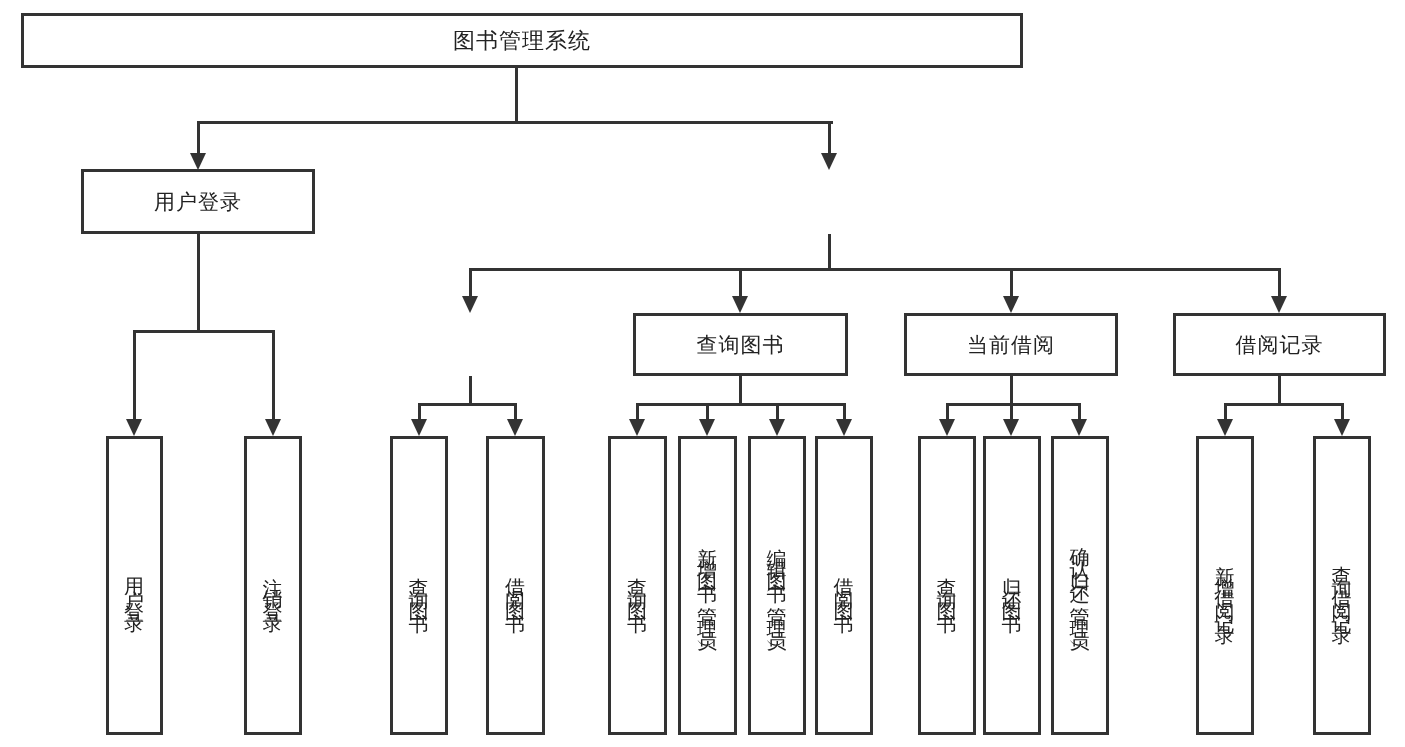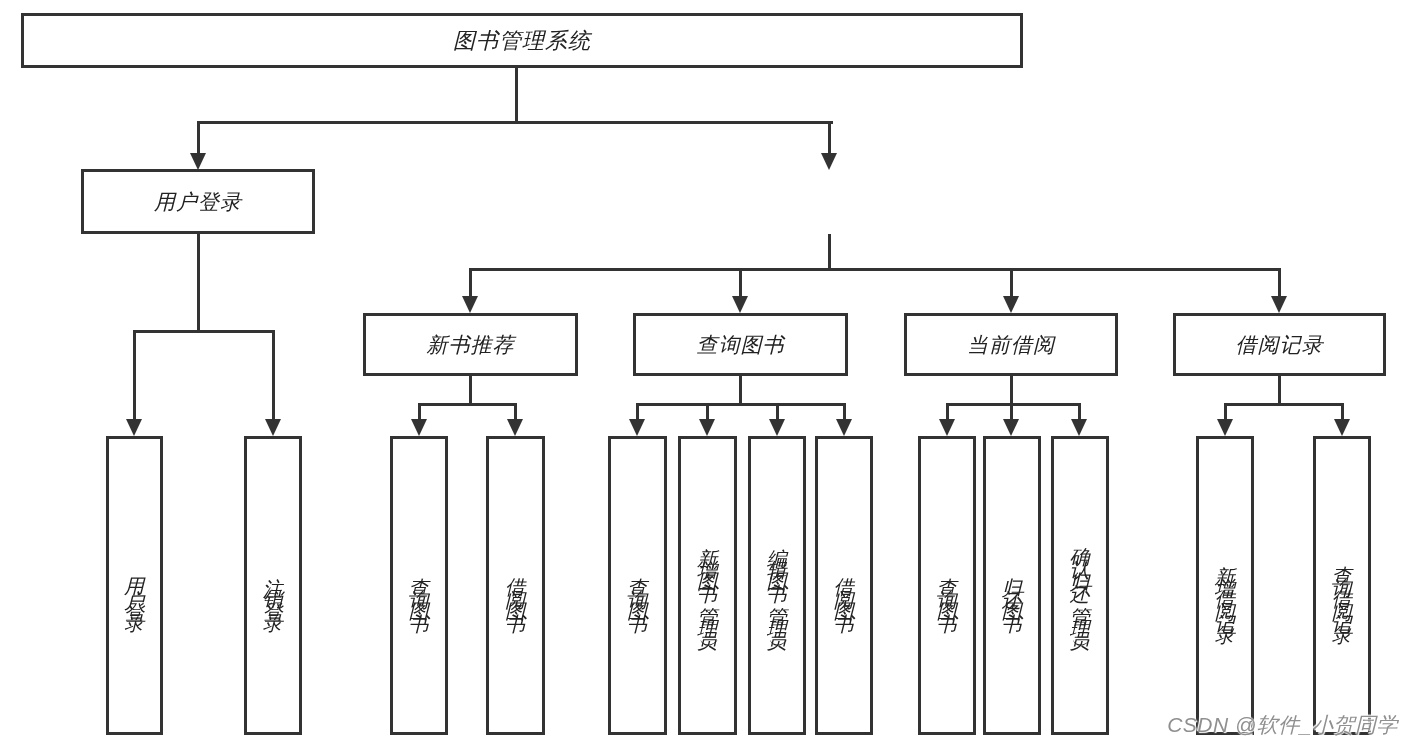--- a/index.html
+++ b/index.html
@@ -3,21 +3,20 @@
 <meta charset="utf-8">
 <style>
   html, body { margin: 0; padding: 0; background: #ffffff; }
   #canvas {
     position: relative;
     width: 1405px;
     height: 747px;
     background: #ffffff;
     font-family: "Liberation Sans", "DejaVu Sans", sans-serif;
     overflow: hidden;
-    font-style: italic;
   }
   .box {
     position: absolute;
     box-sizing: border-box;
     border: 3px solid #333333;
     background: #ffffff;
     display: flex;
     align-items: center;
     justify-content: center;
     color: #222222;
@@ -89,23 +88,20 @@
   <div class="line" style="left:469px; top:268px; width:812px; height:3px;"></div>
   <div class="line" style="left:469px; top:271px; width:3px; height:25px;"></div>
   <div class="arrow" style="left:462px; top:296px;"></div>
   <div class="line" style="left:739px; top:271px; width:3px; height:25px;"></div>
   <div class="arrow" style="left:732px; top:296px;"></div>
   <div class="line" style="left:1010px; top:271px; width:3px; height:25px;"></div>
   <div class="arrow" style="left:1003px; top:296px;"></div>
   <div class="line" style="left:1278px; top:271px; width:3px; height:25px;"></div>
   <div class="arrow" style="left:1271px; top:296px;"></div>
 
-  <div class="box hbox" style="left:363px; top:313px; width:215px; height:63px;">
-    <span>新书推荐</span>
-  </div>
   <div class="box hbox" style="left:633px; top:313px; width:215px; height:63px;">
     <span>查询图书</span>
   </div>
   <div class="box hbox" style="left:1173px; top:313px; width:213px; height:63px;">
     <span>借阅记录</span>
   </div>
   <div class="box hbox" style="left:904px; top:313px; width:214px; height:63px;">
     <span>当前借阅</span>
   </div>
 
@@ -180,15 +176,14 @@
     <span class="vtext">确认归还（管理员）</span>
   </div>
 
   <div class="box vbox" style="left:1196px; top:436px; width:58px; height:299px;">
     <span class="vtext">新增借阅记录</span>
   </div>
   <div class="box vbox" style="left:1313px; top:436px; width:58px; height:299px;">
     <span class="vtext">查询借阅记录</span>
   </div>
 
-  <div class="watermark">CSDN @软件_小贺同学</div>
 
 </div>
 
 </body></html>

